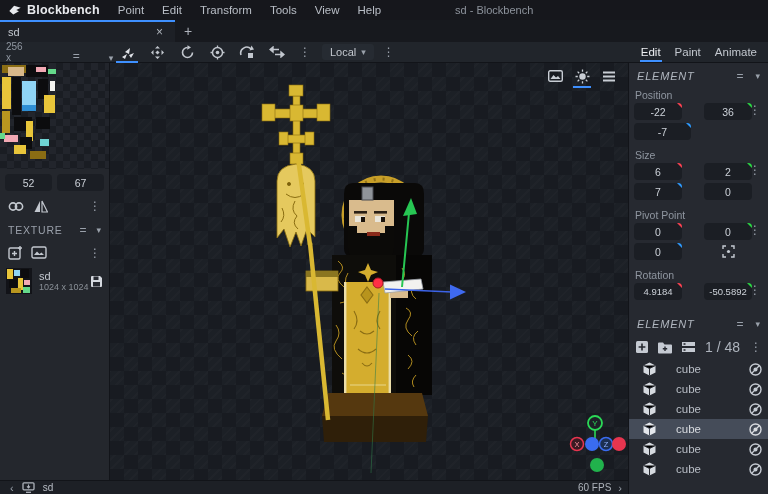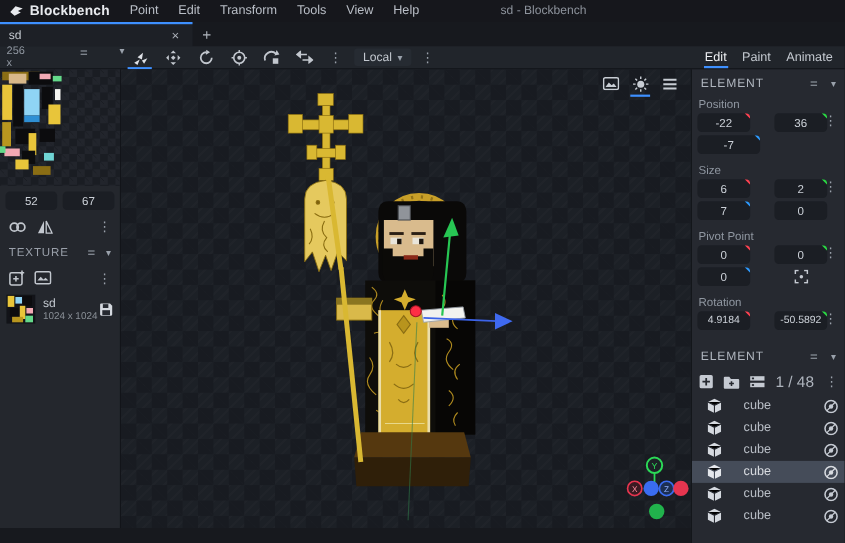--- a/index.html
+++ b/index.html
@@ -19,39 +19,39 @@
   
   .tabbar { height:22px; background:#17191e; display:flex; align-items:stretch; flex:none; }
   .tab { width:175px; background:#1d2026; border-top:2px solid #3e90ff; display:flex; align-items:center;
     padding:0 8px; font-size:11px; color:#c3c8cf; }
   .tab-label { flex:1; }
   .tab-close { color:#aeb3bb; font-size:12px; padding:0 4px; }
   .newtab { width:26px; display:flex; align-items:center; justify-content:center; color:#aeb3bb; font-size:14px; }
 
   
   .toolbar { height:21px; background:#21252b; display:flex; align-items:center; flex:none; border-bottom:1px solid #121419; }
-  .uv-head { width:110px; flex:none; display:flex; align-items:flex-start; gap:21px; padding:0 6px; color:#9aa1ab; }
+  .uv-head { width:110px; flex:none; display:flex; align-items:flex-end; gap:21px; padding:0 6px; color:#9aa1ab; }
   .uv-size { font-size:10px; color:#8f96a0; }
   .eq { font-size:12px; color:#9aa1ab; }
   .chev { font-size:9px; color:#9aa1ab; }
   .tools { display:flex; align-items:center; gap:4px; padding-left:4px; }
   .tool { width:26px; height:20px; display:flex; align-items:center; justify-content:center; position:relative; color:#c2c7ce; }
   .tool.active::after { content:""; position:absolute; left:2px; right:2px; bottom:-1px; height:2px; background:#3e90ff; }
   .vdots { color:#9aa1ab; font-size:12px; padding:0 5px; }
   .space-select { display:flex; align-items:center; gap:5px; background:#262b32; border-radius:3px;
     padding:2px 8px; margin-left:2px; font-size:11px; color:#c3c8cf; }
   .tb-spacer { flex:1; }
   .mode-tabs { display:flex; gap:4px; padding-right:6px; }
   .mode-tab { font-size:11.5px; color:#c3c8cf; padding:2px 5px 3px; position:relative; }
   .mode-tab.active { color:#eceef1; }
   .mode-tab.active::after { content:""; position:absolute; left:4px; right:4px; bottom:-1px; height:2px; background:#3e90ff; }
 
   
   .content { display:flex; flex:1; min-height:0; }
-  .left-col { width:628px; flex:none; display:flex; }
+  .left-col { width:628px; flex:none; display:flex; flex-direction:column; }
   .main-row { display:flex; height:417px; flex:none; }
 
   
   .sidebar { width:110px; flex:none; background:#24272d; border-right:1px solid #121419; display:flex; flex-direction:column; }
   .uv-preview { height:106px; flex:none; position:relative; background-color:#1a1d23;
     background-image:
       linear-gradient(45deg,#22252c 25%,transparent 25%,transparent 75%,#22252c 75%),
       linear-gradient(45deg,#22252c 25%,transparent 25%,transparent 75%,#22252c 75%);
     background-size:14px 14px; background-position:0 0,7px 7px; }
   .uv-fields { display:flex; gap:5px; padding:5px 5px 4px; }
@@ -91,21 +91,21 @@
     font-size:10px; color:#aeb3bb; padding:0 6px; border-top:1px solid #121419; }
   .sb-left { display:flex; align-items:center; gap:8px; padding-left:4px; }
   .sb-chev { font-size:11px; color:#9aa1ab; }
   .sb-proj { color:#b9bec6; }
   .sb-right { margin-left:auto; display:flex; align-items:center; gap:7px; }
 
   
   .rightpanel { width:140px; flex:none; background:#262930; border-left:1px solid #121419;
     display:flex; flex-direction:column; overflow:hidden; }
   .rp-head { display:flex; align-items:center; padding:6px 8px 4px; color:#b0b6bf; flex:none; }
-  .rp-title { font-size:11px; letter-spacing:.8px; flex:1; }
+  .rp-title { font-size:11px; letter-spacing:.8px; flex:1;font-style:italic; }
   .rp-head .eq { margin-right:12px; }
   .sec { position:relative; padding:1px 16px 4px 5px; flex:none; }
   .sec-label { font-size:10.5px; color:#8f96a0; margin:1px 0 2px 1px; }
   .frow { display:flex; gap:22px; margin-bottom:3px; }
   .sec .nf { width:57px; }
   .nf.wide { font-size:9.5px; }
   .nf.ax::after,.nf.ay::after,.nf.az::after { content:""; position:absolute; top:0; right:0;
     border-left:5px solid transparent; border-top:5px solid transparent; }
   .nf.ax::after { border-top-color:#ff4252; }
   .nf.ay::after { border-top-color:#2bd944; }

